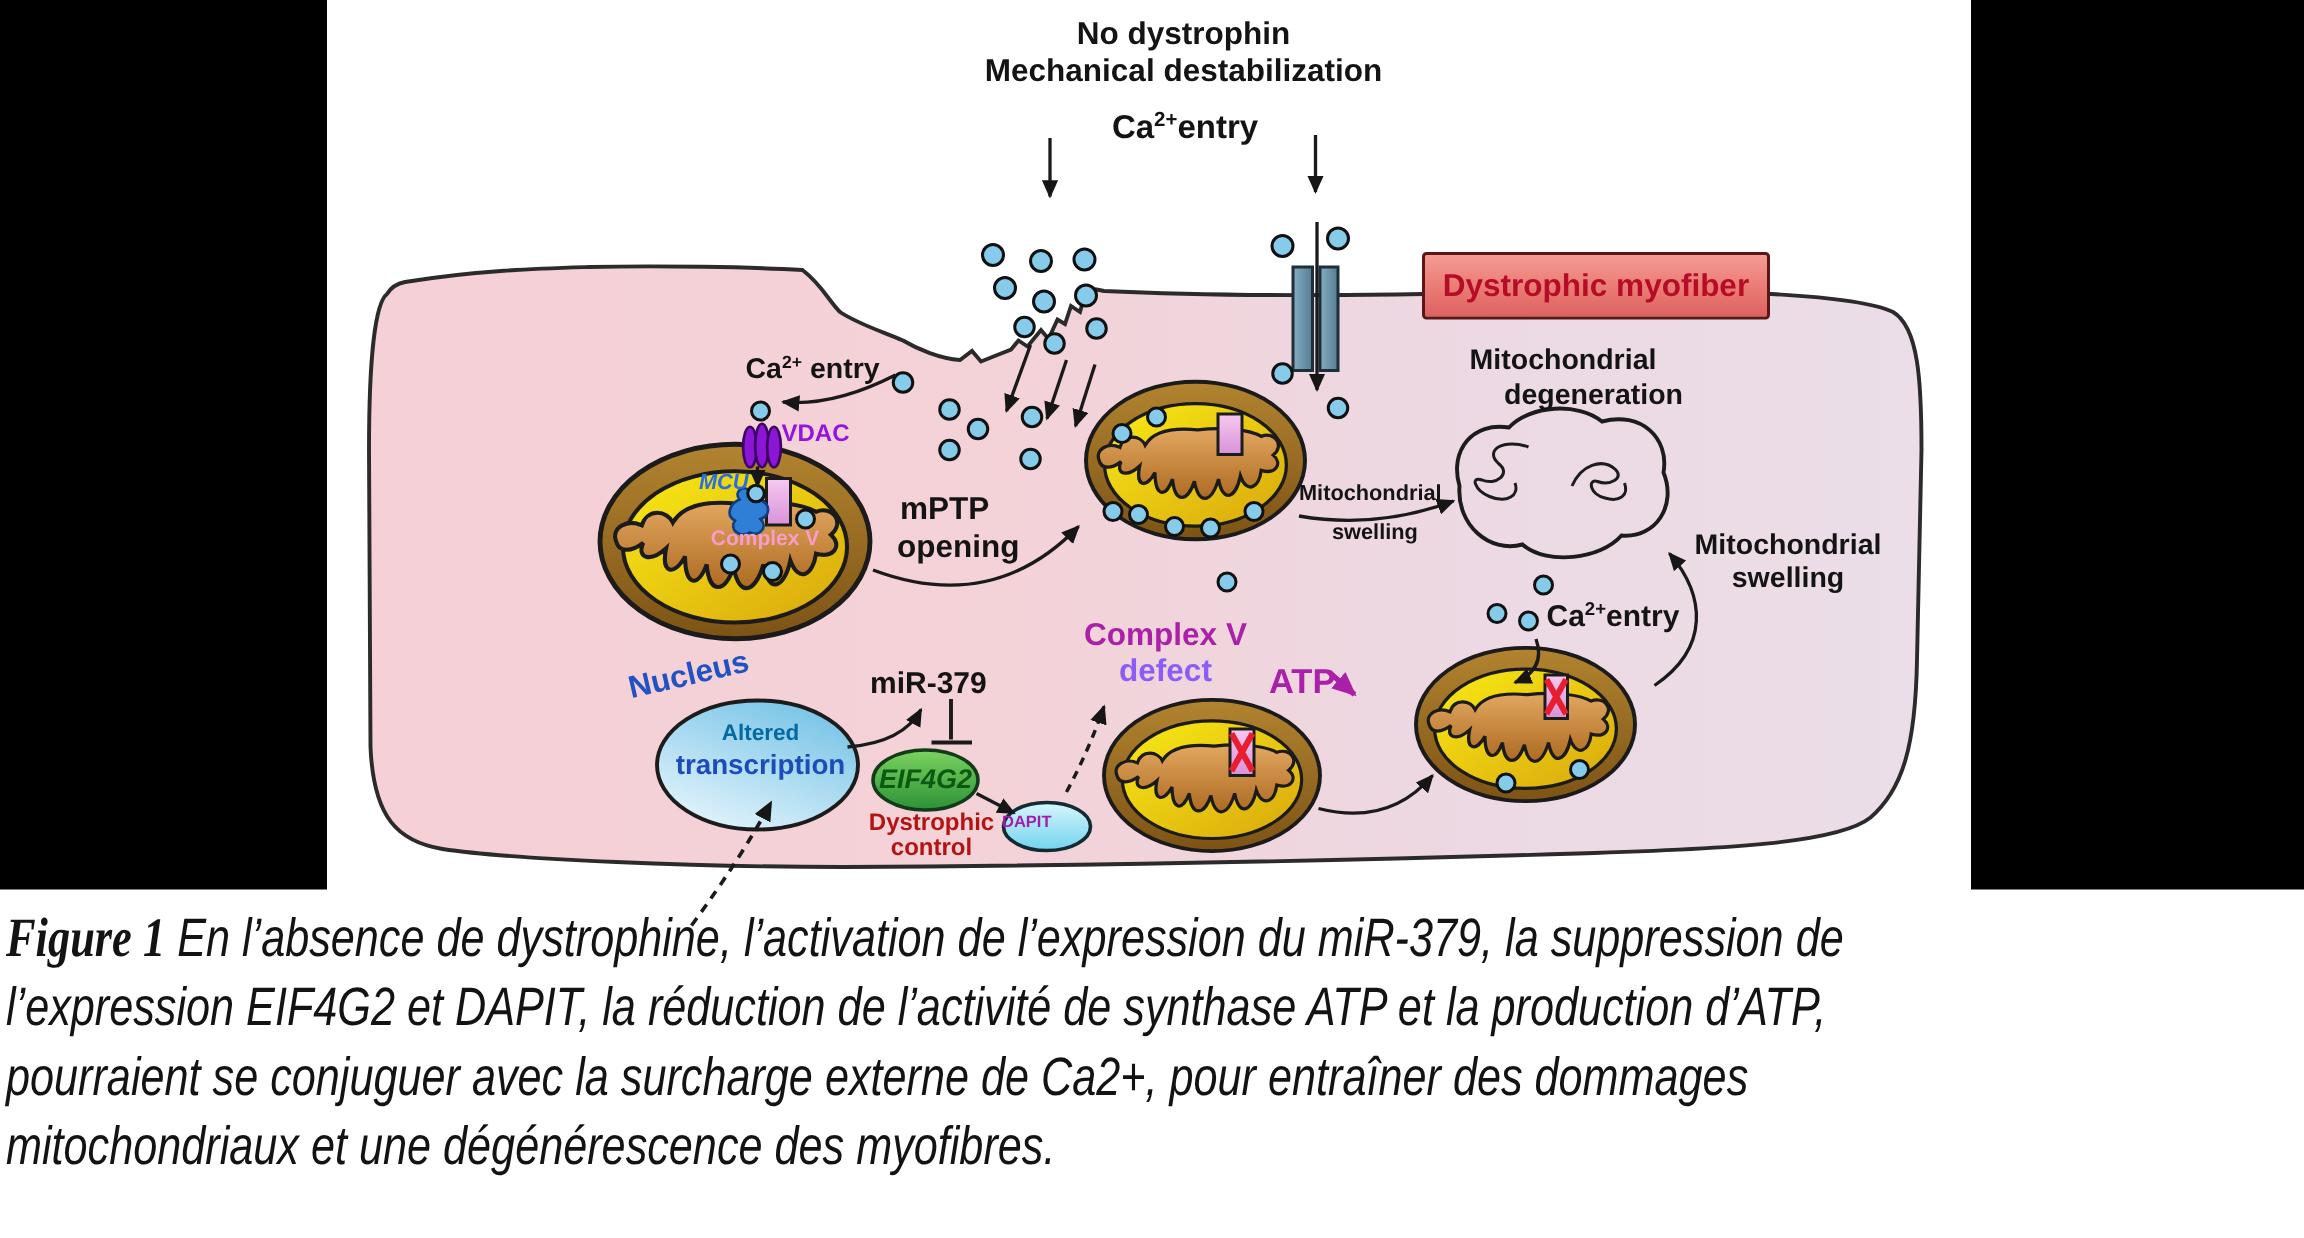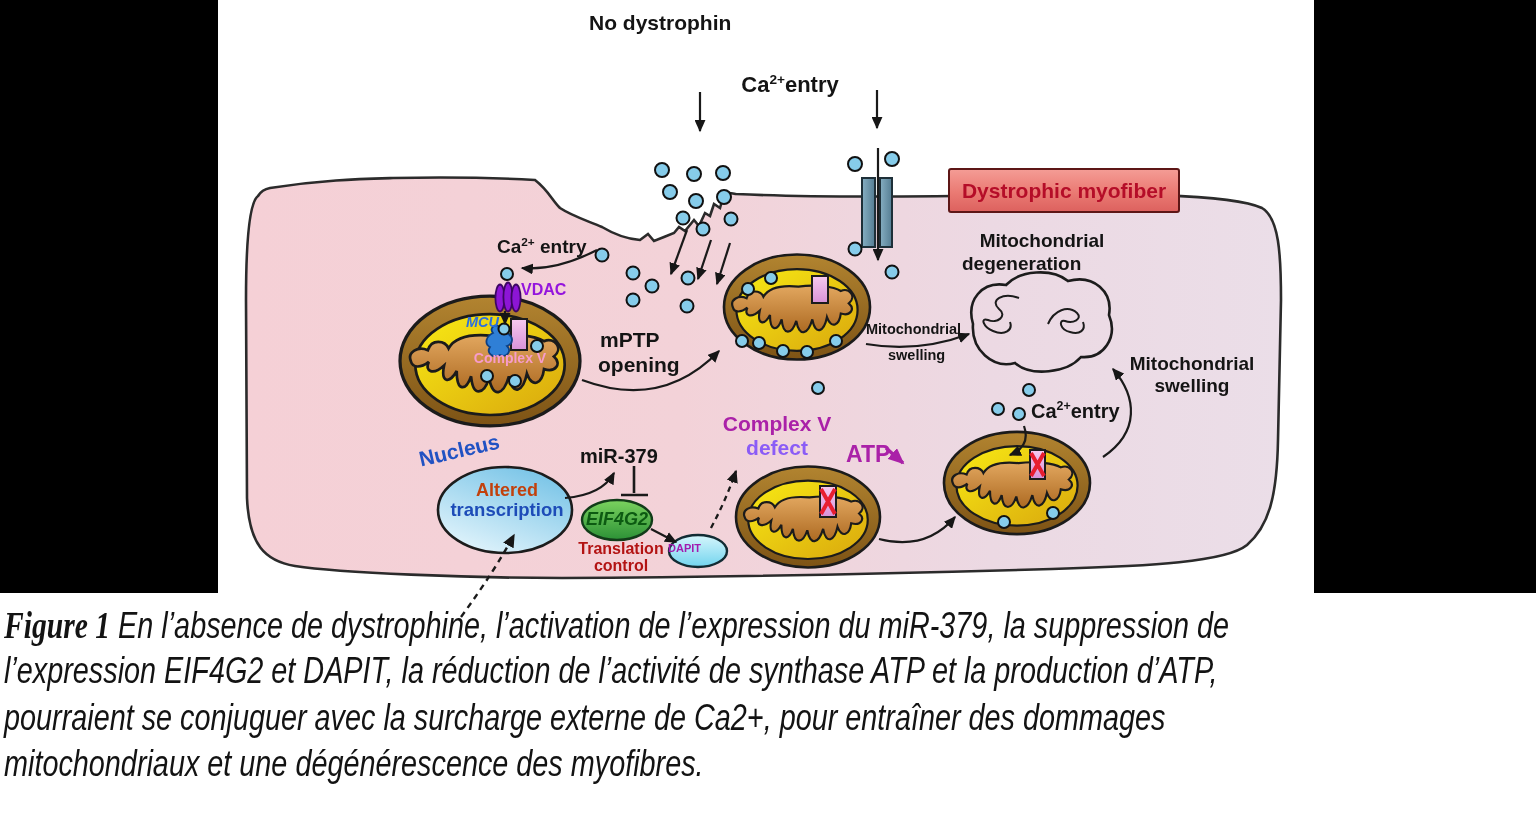--- a/index.html
+++ b/index.html
@@ -192,61 +192,62 @@
       <path d="M 879,539 Q 926,551 955,517" marker-end="url(#ah)"></path>
       <path d="M 565,498 Q 602,495 614,473" marker-end="url(#ah)"></path>
       <path d="M 651,529 L 676,542" marker-end="url(#ah)"></path>
       <path stroke-width="2.6" d="M 634,466 L 634,493 M 621,495 L 648,495"></path>
       <path stroke-dasharray="5.5 4.5" stroke-width="2.3" d="M 711,528 Q 726,500 736,471" marker-end="url(#ah)"></path>
       <path stroke-dasharray="6 5" stroke-width="2.4" d="M 461,617 Q 494,572 514,535" marker-end="url(#ah)"></path>
     </g>
     <path d="M 886,448 L 903,463" fill="none" stroke="#aa21a8" stroke-width="3.6" marker-end="url(#ahm)"></path>
   </svg>
 
-  <div class="lbl" style="left:589px;top:12px;width:400px;text-align:left;font-size:21px;">No dystrophin</div>
+  <div class="lbl" style="left:589px;top:12px;width:400px;text-align:center;font-size:21px;">No dystrophin</div>
+  <div class="lbl" style="left:589px;top:37px;width:400px;text-align:center;font-size:21px;">Mechanical destabilization</div>
   <div class="lbl" style="left:690px;top:73px;width:200px;text-align:center;font-size:22px;">
     <span>Ca</span><sup>2+</sup><span>entry</span>
   </div>
 
   <div class="badge">Dystrophic myofiber</div>
 
   <div class="lbl" style="left:497px;top:236px;font-size:19px;">
     <span>Ca</span><sup>2+</sup><span> entry</span>
   </div>
   <div class="lbl" style="left:521px;top:281px;font-size:16px;color:#9414dd;">VDAC</div>
   <div class="lbl" style="left:466px;top:315px;font-size:14.5px;color:#2a6fe0;font-style:italic;">MCU</div>
   <div class="lbl" style="left:471px;top:351px;width:78px;text-align:center;font-size:14px;color:#f79ccb;">Complex V</div>
 
   <div class="lbl" style="left:600px;top:329px;font-size:21px;">mPTP</div>
   <div class="lbl" style="left:598px;top:354px;font-size:21px;">opening</div>
 
   <div class="lbl" style="left:866px;top:322px;font-size:14.5px;">Mitochondrial</div>
   <div class="lbl" style="left:888px;top:348px;font-size:14.5px;">swelling</div>
 
   <div class="lbl" style="left:962px;top:231px;width:160px;text-align:center;font-size:19px;">Mitochondrial</div>
-  <div class="lbl" style="left:962px;top:254px;width:160px;text-align:left;font-size:19px;">degeneration</div>
+  <div class="lbl" style="left:962px;top:254px;width:160px;text-align:right;font-size:19px;">degeneration</div>
 
   <div class="lbl" style="left:1118px;top:354px;width:148px;text-align:center;font-size:19px;">Mitochondrial</div>
   <div class="lbl" style="left:1118px;top:376px;width:148px;text-align:center;font-size:19px;">swelling</div>
 
   <div class="lbl" style="left:1031px;top:400px;font-size:20px;">
     <span>Ca</span><sup>2+</sup><span>entry</span>
   </div>
 
   <div class="lbl" style="left:718px;top:413px;width:118px;text-align:center;font-size:21px;color:#aa21a8;">Complex V</div>
   <div class="lbl" style="left:718px;top:437px;width:118px;text-align:center;font-size:21px;color:#8b5cf6;">defect</div>
   <div class="lbl" style="left:846px;top:442px;font-size:23px;color:#aa21a8;">ATP</div>
 
   <div class="lbl" style="left:417px;top:449px;font-size:21px;color:#2152c3;transform:rotate(-13deg);transform-origin:left top;">Nucleus</div>
-  <div class="lbl" style="left:440px;top:481px;width:134px;text-align:center;font-size:18px;color:#c2410c;">Altered</div>
+  <div class="lbl" style="left:440px;top:481px;width:134px;text-align:center;font-size:15px;color:#0369a1;">Altered</div>
   <div class="lbl" style="left:440px;top:500px;width:134px;text-align:center;font-size:18.5px;color:#1d4cb8;">transcription</div>
 
   <div class="lbl" style="left:580px;top:446px;font-size:20px;">miR-379</div>
   <div class="lbl" style="left:582px;top:510px;width:70px;text-align:center;font-size:18px;color:#0c5a12;font-style:italic;">EIF4G2</div>
-  <div class="lbl" style="left:561px;top:540px;width:120px;text-align:center;font-size:16px;color:#b31313;">Translation</div>
+  <div class="lbl" style="left:561px;top:540px;width:120px;text-align:center;font-size:16px;color:#b31313;">Dystrophic</div>
   <div class="lbl" style="left:561px;top:557px;width:120px;text-align:center;font-size:16px;color:#b31313;">control</div>
   <div class="lbl" style="left:668px;top:543px;width:60px;text-align:left;font-size:11px;color:#a21caf;">DAPIT</div>
 
   <div class="cap-line" style="top:604px;">
     <span class="figlab">Figure 1</span><span> En l’absence de dystrophine, l’activation de l’expression du miR-379, la suppression de</span>
   </div>
   <div class="cap-line" style="top:650px;">l’expression EIF4G2 et DAPIT, la réduction de l’activité de synthase ATP et la production d’ATP,</div>
   <div class="cap-line" style="top:697px;">pourraient se conjuguer avec la surcharge externe de Ca2+, pour entraîner des dommages</div>
   <div class="cap-line" style="top:743px;">mitochondriaux et une dégénérescence des myofibres.</div>
 

